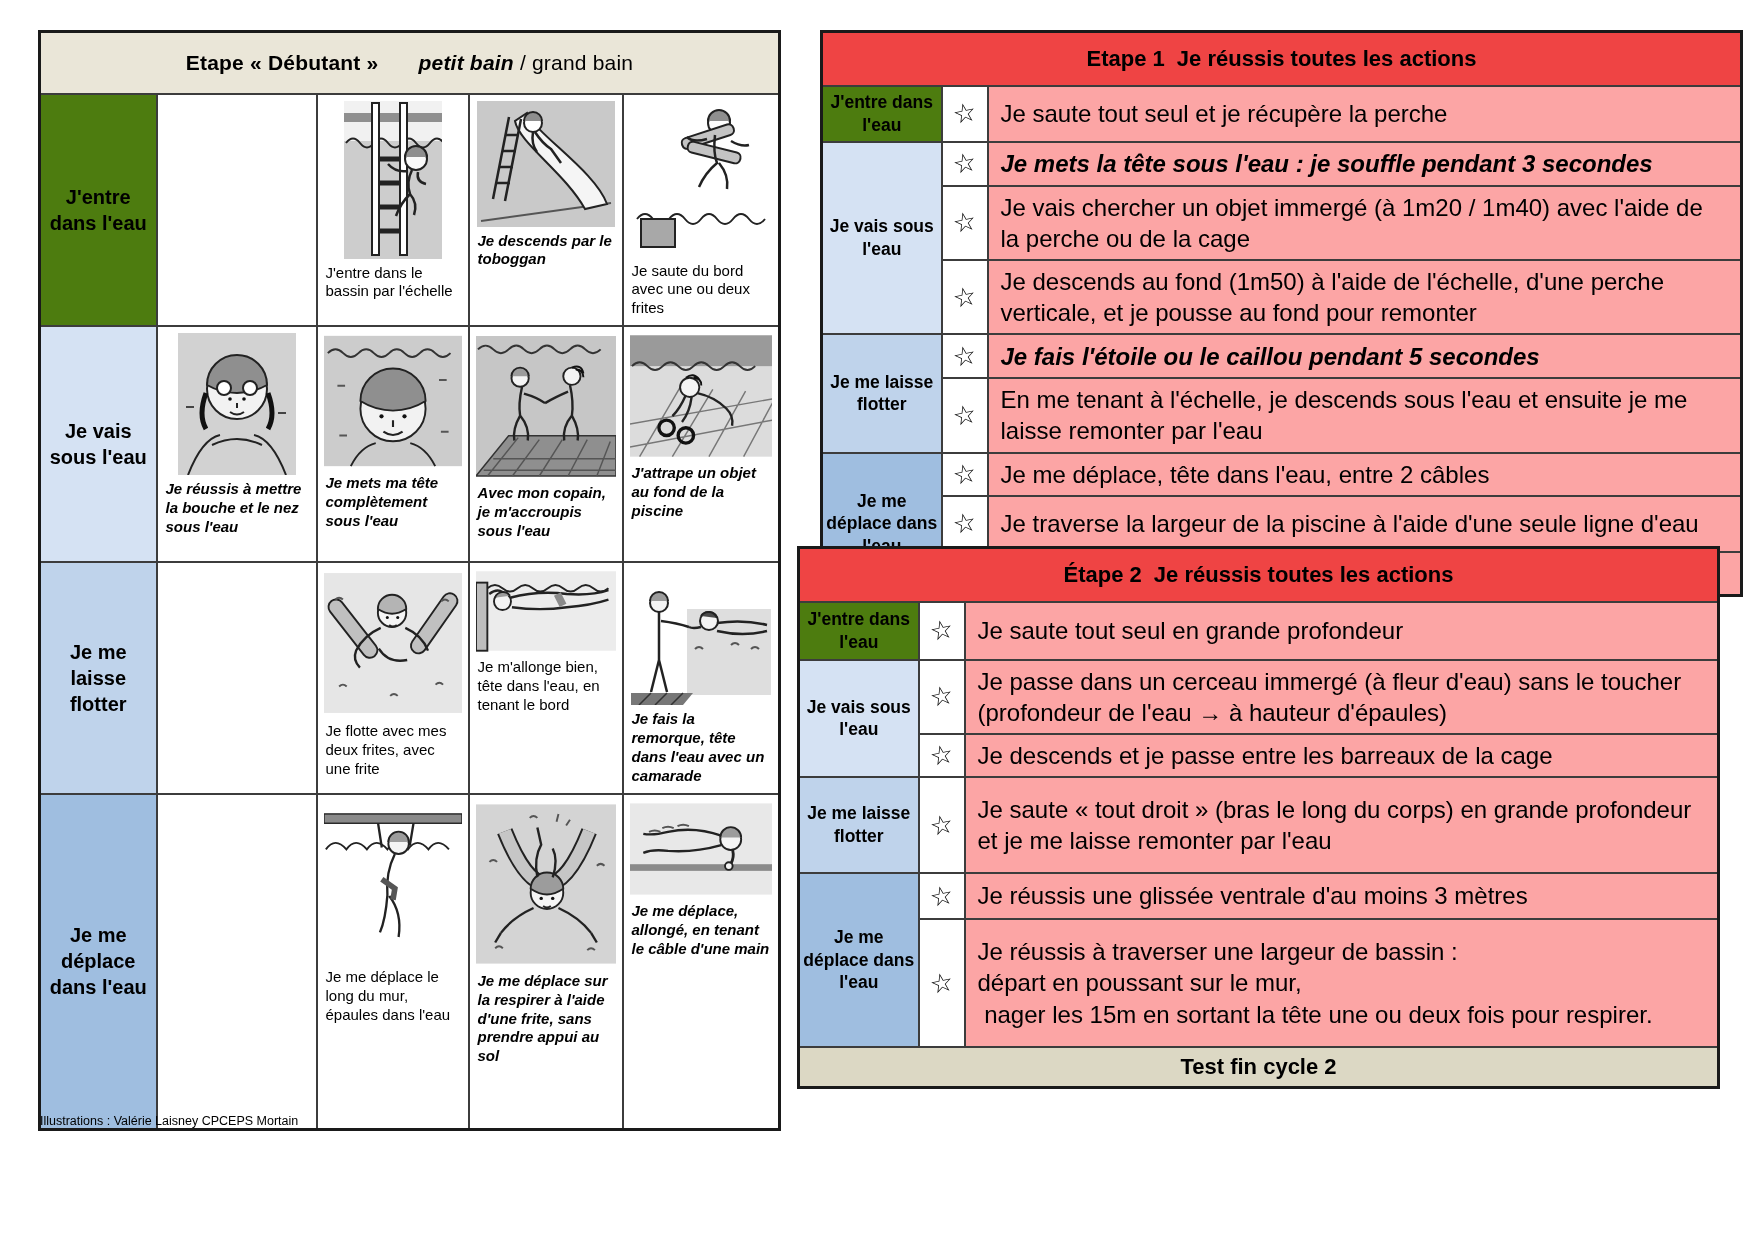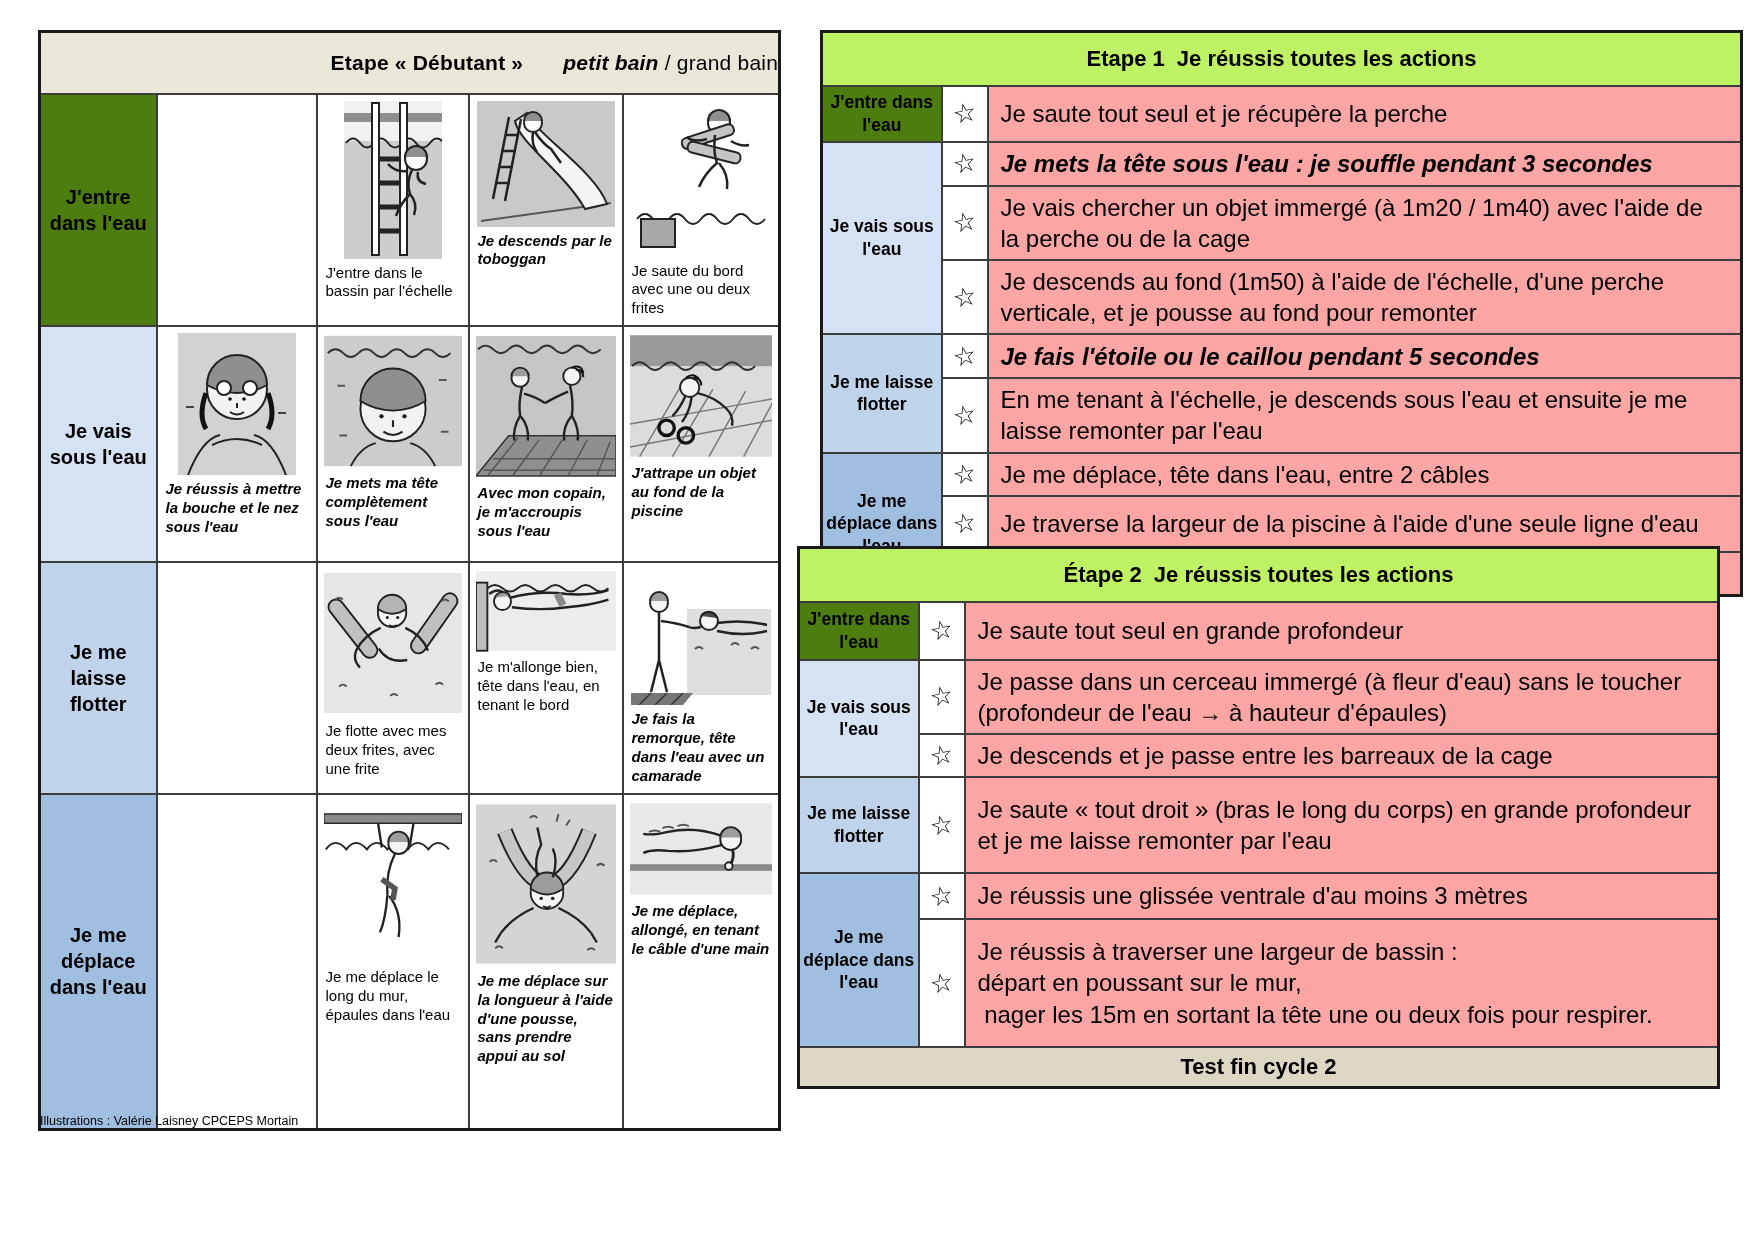--- a/index.html
+++ b/index.html
@@ -4,41 +4,41 @@
 <style>
   *{box-sizing:border-box;margin:0;padding:0}
   html,body{background:#fff}
   body{width:1754px;height:1240px;position:relative;font-family:"Liberation Sans",sans-serif;color:#000}
   table{border-collapse:collapse;table-layout:fixed}
 
   
   .panel-left{position:absolute;left:38px;top:30px}
   .grid{width:740px;border:3px solid #1a1a1a}
   .grid th,.grid td{border:2px solid #3c3c3c}
-  .grid .hdr{height:62px;background:#EAE6D8;text-align:right;vertical-align:middle;font-size:21px;letter-spacing:.2px}
+  .grid .hdr{height:62px;background:#EAE6D8;text-align:center;vertical-align:middle;font-size:21px;letter-spacing:.2px}
   .hdr .t-bold{font-weight:bold}
   .hdr .t-bi{font-weight:bold;font-style:italic;margin-left:34px}
   .hdr .t-rest{font-weight:normal}
   .grid .rowlabel{text-align:center;vertical-align:middle;font-weight:bold;font-size:20px;line-height:1.3;padding:4px}
   .shade1{background:#4d7c0f}
   .shade2{background:#D5E2F3}
   .shade3{background:#BFD3EB}
   .shade4{background:#9FBEE0}
   .grid td.cell{background:#fff;vertical-align:top;padding:6px 6px}
   .illu{display:flex;justify-content:center;margin-bottom:4px}
   .cap{font-size:15px;line-height:1.26;padding:1px 2px}
   .bi{font-weight:bold;font-style:italic}
   .credit{position:absolute;left:40px;top:1114px;font-size:12.5px;}
 
   
   .panel-right1{position:absolute;left:820px;top:30px}
   .panel-right2{position:absolute;left:797px;top:546px}
   .rt{width:920px;border:3px solid #1a1a1a}
   .rt th,.rt td{border:2px solid #3c3c3c}
-  .rt .hdr{height:54px;background:#bef264;text-align:center;vertical-align:middle;font-size:22px}
+  .rt .hdr{height:54px;background:#ef4444;text-align:center;vertical-align:middle;font-size:22px}
   .rt .lbl{font-weight:bold;font-size:17.5px;text-align:center;vertical-align:middle;line-height:1.3;padding:3px}
   .rt .star{width:46px;text-align:center;vertical-align:middle;font-size:26px;background:#fff}
   .star-glyph{display:inline-block;transform:rotate(-12deg)}
   .rt .act{font-size:24px;line-height:1.3;padding:5px 12px;vertical-align:middle;background:#fca5a5}
   .rt .act.bi{font-weight:bold;font-style:italic}
   .rt .act.multiline{white-space:pre-wrap}
   .testrow{height:40px;background:#DCD8C4;font-weight:bold;font-size:22px;text-align:center;vertical-align:middle}
 
   svg{display:block}
 </style>
@@ -282,21 +282,21 @@
             <path d="M57 88 a17 17 0 0 1 34 0 q-9 6 -17 6 t-17 -6z" fill="#9c9c9c" stroke="#222" stroke-width="2"></path>
             <circle cx="68" cy="98" r="1.8" fill="#111"></circle>
                 <circle cx="80" cy="98" r="1.8" fill="#111"></circle>
             <path d="M70 106 q4 3 8 0" stroke="#222" stroke-width="2" fill="none"></path>
             <path d="M60 108 q-22 10 -34 26 M86 108 q22 10 34 26" fill="none" stroke="#222" stroke-width="2.5"></path>
             <path d="M26 134 l-6 10 M120 134 l6 10" stroke="#222" stroke-width="2.5"></path>
             <path d="M64 76 q-4 -20 4 -34 l-4 -18 M80 76 q6 -18 0 -30" fill="none" stroke="#222" stroke-width="2.5"></path>
             <path d="M56 14 q4 -4 8 0 M84 18 l2 -8 M94 22 l4 -6 M14 60 q4 -4 8 0 M126 64 q4 -4 8 0 M20 150 q4 -4 8 0 M116 152 q4 -4 8 0" stroke="#555" stroke-width="2" fill="none"></path>
           </svg>
         </div>
-        <div class="cap bi">Je me déplace sur la longueur à l'aide d'une pousse, sans prendre appui au sol</div>
+        <div class="cap bi">Je me déplace sur la respirer à l'aide d'une frite, sans prendre appui au sol</div>
       </td>
       <td class="cell">
         <div class="illu">
           <svg width="150" height="96" viewBox="0 0 150 96">
             <rect width="150" height="96" fill="#e8e8e8"></rect>
             <rect y="64" width="150" height="7" fill="#8a8a8a"></rect>
             <circle cx="106" cy="38" r="11" fill="#f4f4f4" stroke="#222" stroke-width="2"></circle>
             <path d="M95 36 a11 11 0 0 1 22 0" fill="#9c9c9c" stroke="#222" stroke-width="2"></path>
             <path d="M96 34 q-28 -10 -56 -4 q-16 4 -26 2 M96 44 q-28 8 -56 6 q-16 -2 -26 2" fill="none" stroke="#222" stroke-width="2.5"></path>
             <path d="M20 30 q6 -3 12 0 M34 26 q6 -3 12 0 M50 24 q6 -3 12 0" stroke="#555" stroke-width="2" fill="none"></path>

